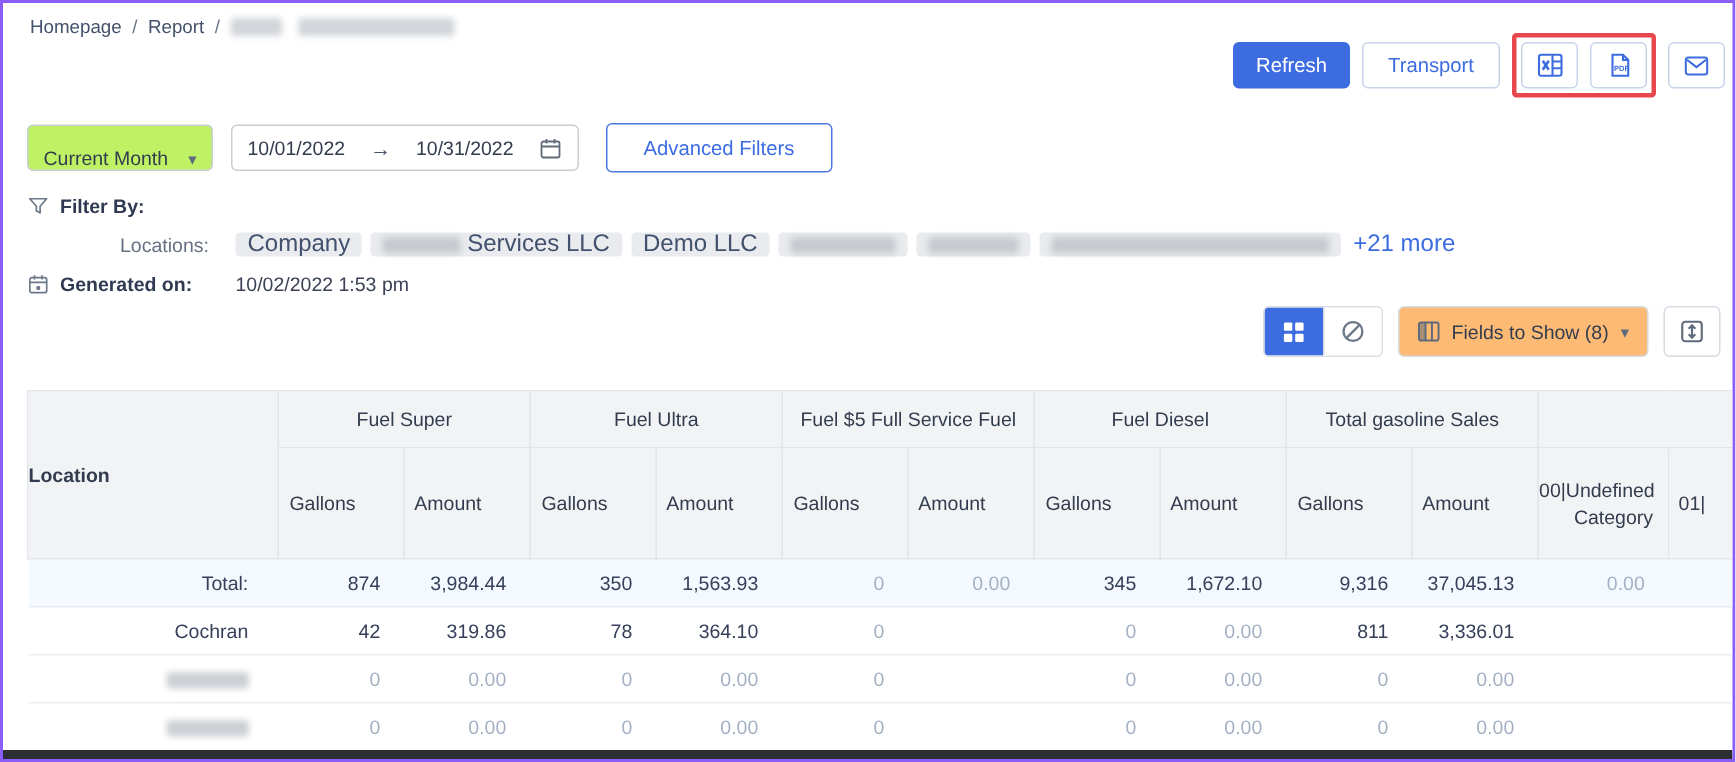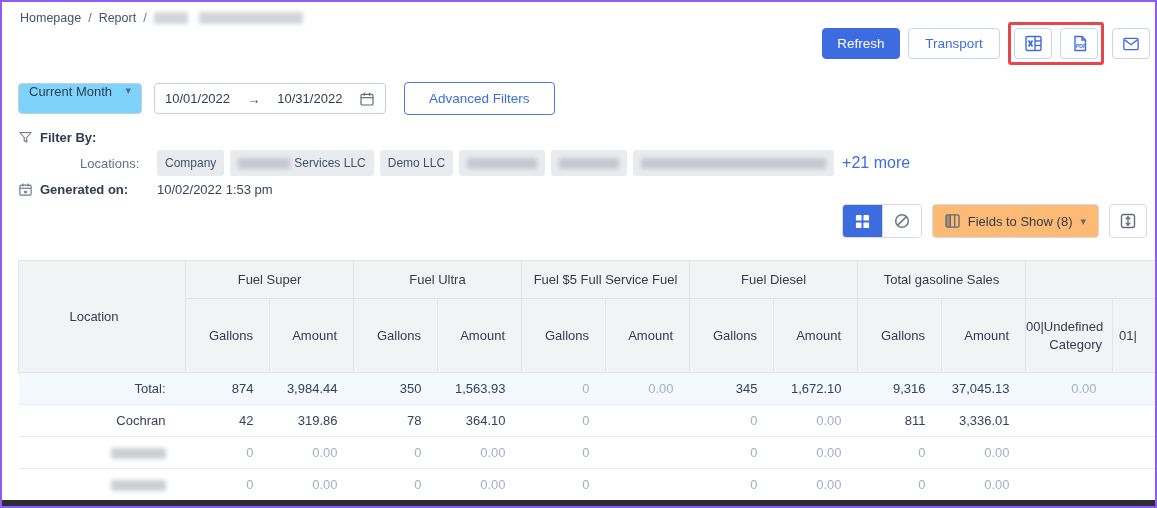--- a/index.html
+++ b/index.html
@@ -53,22 +53,22 @@
     padding: 3px; display: flex; gap: 8px; background: transparent;
   }
 
   
   .filter-controls {
     position: absolute; top: 80px; left: 16px;
     display: flex; align-items: center; gap: 12px;
   }
   .select-box {
     width: 124px; height: 31px; border: 1px solid #c9cdd4; border-radius: 4px;
-    display: flex; align-items: flex-start; justify-content: space-between;
-    padding: 0 10px; font-size: 13px; color: #333c4e; cursor: pointer; background:#7dd3fc;
+    display: flex; align-items: flex-end; justify-content: space-between;
+    padding: 0 10px; font-size: 13px; color: #333c4e; cursor: pointer; background:#bef264;
   }
   .caret { color: #5f6b7a; font-size: 11px; }
   .date-box {
     width: 232px; height: 31px; border: 1px solid #c9cdd4; border-radius: 4px;
     display: flex; align-items: center; justify-content: space-between;
     padding: 0 10px; font-size: 13px; color: #333c4e; background:#fff;
   }
   .date-arrow { color: #4a5568; font-size: 14px; }
   .btn-adv {
     margin-left: 6px; height: 33px; padding: 0 24px;
@@ -82,22 +82,22 @@
     display: grid; grid-template-columns: 22px 117px 1fr;
     grid-template-rows: 22px 26px 22px; row-gap: 2px; align-items: center;
     font-size: 13px;
   }
   .fb-label { font-weight: 700; color: #2f3a52; }
   .fb-sublabel { color: #667084; margin-left: 40px; }
   .fb-icon { display: flex; align-items: center; }
   .tag-row { display: flex; align-items: center; gap: 6px; flex-wrap: nowrap; }
   .tag {
     background: #e9ebee; border-radius: 3px; padding: 2px 8px;
-    font-size: 12px; color: #42526e; white-space: nowrap;
-    display: inline-flex; align-items: center; gap: 4px; height: 26px;
+    font-size: 16px; color: #42526e; white-space: nowrap;
+    display: inline-flex; align-items: center; gap: 4px; height: 16px;
   }
   .tag .redact { background: #c6c9ce; height: 11px; filter: blur(2px); }
   .r-t1 { width: 52px; } .r-t2 { width: 70px; } .r-t3 { width: 60px; } .r-t4 { width: 185px; }
   .more-link { color: #3d6ce0; font-size: 16px; margin-left: 2px; cursor: pointer; white-space: nowrap; }
   .gen-value { color: #3b4256; }
 
   
   .table-controls {
     position: absolute; top: 202px; right: 8px;
     display: flex; align-items: center; gap: 10px; height: 34px;
@@ -120,22 +120,22 @@
 
   
   .table-wrap { position: absolute; top: 258px; left: 16px; right: 0; overflow: hidden; }
   table { border-collapse: collapse; table-layout: fixed; width: 1154px; }
   th, td { font-size: 13px; white-space: nowrap; overflow: hidden; }
   thead th {
     background: #f2f3f5; border: 1px solid #e1e4e9;
     font-weight: 400; color: #333c4e;
   }
   .group-row th { height: 38px; text-align: center; }
-  .sub-row th { height: 74px; text-align: right; padding-right: 16px; vertical-align: middle; }
-  th.loc-h { text-align: center; padding-right: 16px; vertical-align: middle; }
+  .sub-row th { height: 74px; text-align: right; padding-right: 32px; vertical-align: middle; }
+  th.loc-h { text-align: left; padding-right: 16px; vertical-align: middle; font-weight: bold; }
   th.extra { white-space: normal; padding-right: 10px; line-height: 1.35; }
   th.extra2 { text-align: left; padding-left: 6px; padding-right: 0; }
   tbody td { height: 32px; border-bottom: 1px solid #e9ebef; color: #36405a; }
   td.loc { text-align: right; padding-right: 20px; margin-top: 32px; }
   td.num { text-align: right; padding-right: 16px; }
   td.num.muted { color: #a4b1c4; }
   tr.total td { background: #f3f9fe; }
   td.loc .redact { width: 55px; height: 11px; background: #ccd0d5; }
 
   .bottom-bar { position: absolute; left: 0; right: 0; bottom: 0; height: 6px; background: #2c2e33; }

